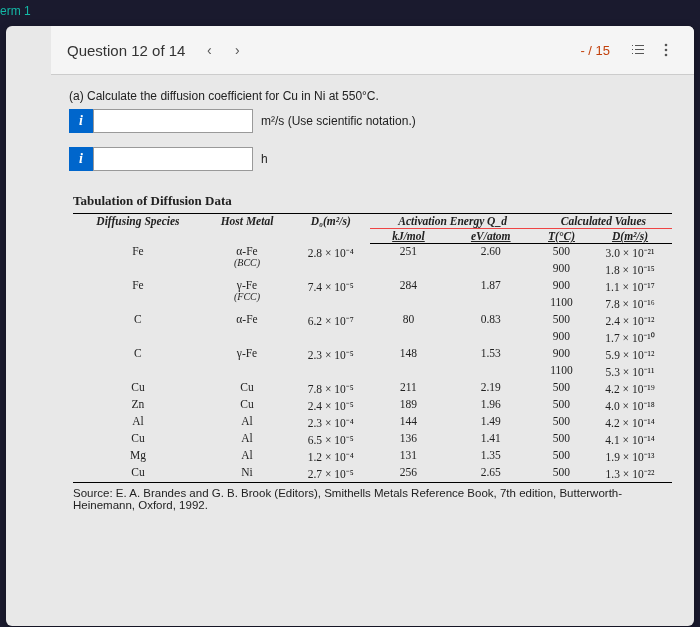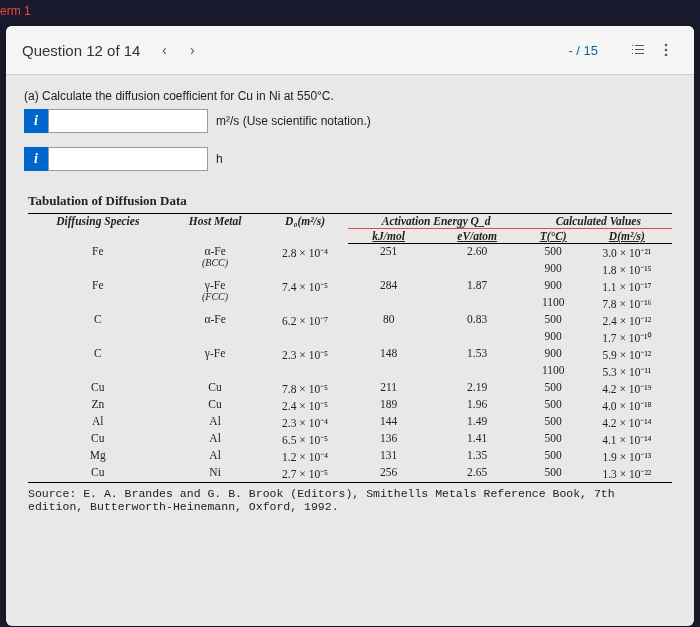--- a/index.html
+++ b/index.html
@@ -1,42 +1,42 @@
 <!DOCTYPE html>
 <html><head>
 <meta charset="utf-8">
 <style>
   * { box-sizing: border-box; margin: 0; padding: 0; }
   body { background: #1a1a2e; font-family: -apple-system, BlinkMacSystemFont, "Segoe UI", sans-serif; width: 700px; height: 627px; overflow: hidden; }
-  .top-label { color: #ef4444; font-size: 12px; padding: 4px 0 4px 0; background: #1a1a2e; }
-  .main-card { background: #e8e8e8; margin: 4px 6px 0 6px; border-radius: 6px; overflow: hidden; box-shadow: 0 2px 8px rgba(0,0,0,0.3); height: 600px; }
+  .top-label { color: #14b8a6; font-size: 12px; padding: 4px 0 4px 0; background: #1a1a2e; }
+  .main-card { background: #e8e8e8; margin: 4px 6px 0 6px; border-radius: 6px; overflow: hidden; box-shadow: 0 2px 8px rgba(0,0,0,0.3); height: 600px; padding-left: 45px; }
   .header { display: flex; align-items: center; padding: 12px 16px; border-bottom: 1px solid #ccc; background: #f5f5f5; }
   .q-title { font-size: 15px; color: #333; }
   .nav-btns { display: flex; margin-left: 12px; gap: 4px; }
   .nav-btn { width: 24px; height: 24px; display: flex; align-items: center; justify-content: center; cursor: pointer; color: #555; font-size: 14px; }
   .spacer { flex: 1; }
-  .score { font-size: 13px; color: #0369a1; margin-right: 24px; }
+  .score { font-size: 13px; color: #c2410c; margin-right: 12px; }
   .icon-btn { width: 24px; height: 24px; display: flex; align-items: center; justify-content: center; cursor: pointer; color: #555; font-size: 16px; margin-left: 4px; }
   .content { padding: 14px 18px; font-size: 12px; color: #222; }
   .prompt { margin-bottom: 10px; }
   .part { margin-bottom: 6px; }
   .input-row { display: flex; align-items: center; margin: 6px 0 14px 0; }
   .info-btn { width: 24px; height: 24px; background: #0066cc; color: #fff; display: flex; align-items: center; justify-content: center; font-family: serif; font-style: italic; font-weight: bold; font-size: 14px; cursor: pointer; }
   .answer-input { width: 160px; height: 24px; border: 1px solid #999; background: #fff; margin-left: 0; padding: 0 4px; font-size: 12px; }
   .unit { margin-left: 8px; font-size: 12px; }
   .table-wrap { margin-top: 18px; padding: 4px; }
   .table-title { font-weight: bold; font-size: 13px; margin-bottom: 4px; font-family: "Times New Roman", serif; }
   table { border-collapse: collapse; width: 100%; font-family: "Times New Roman", serif; font-size: 11.5px; }
   th, td { padding: 1px 6px; text-align: center; vertical-align: top; }
   thead tr:first-child th { border-top: 1.5px solid #000; }
   thead th { font-weight: bold; font-style: italic; }
   thead tr:last-child th { border-bottom: 1px solid #000; text-decoration: underline; }
   .group-head { border-bottom: 1px solid #ef4444; }
   tbody tr:last-child td { border-bottom: 1.5px solid #000; }
-  .source { font-size: 11.5px; font-family: Liberation Mono, monospace; margin-top: 4px; }
+  .source { font-size: 11.5px; font-family: Liberation Sans, sans-serif; margin-top: 4px; }
   .sub-host { font-size: 10px; display: block; line-height: 1.1; font-style: italic; }
 </style>
 </head>
 <body>
 
 <div class="top-label">erm 1</div>
 
 <div class="main-card">
   <div class="header">
     <span class="q-title">Question 12 of 14</span>

